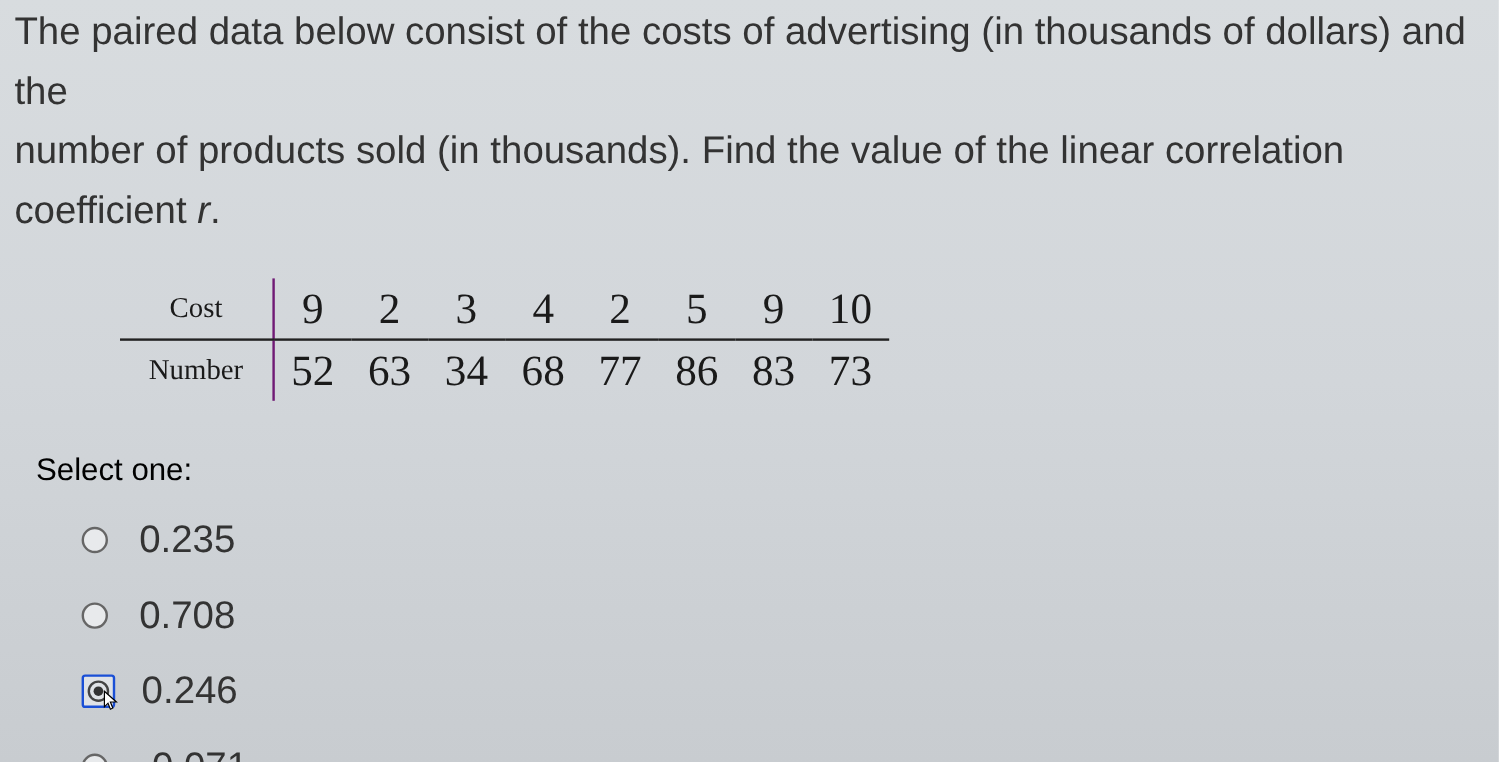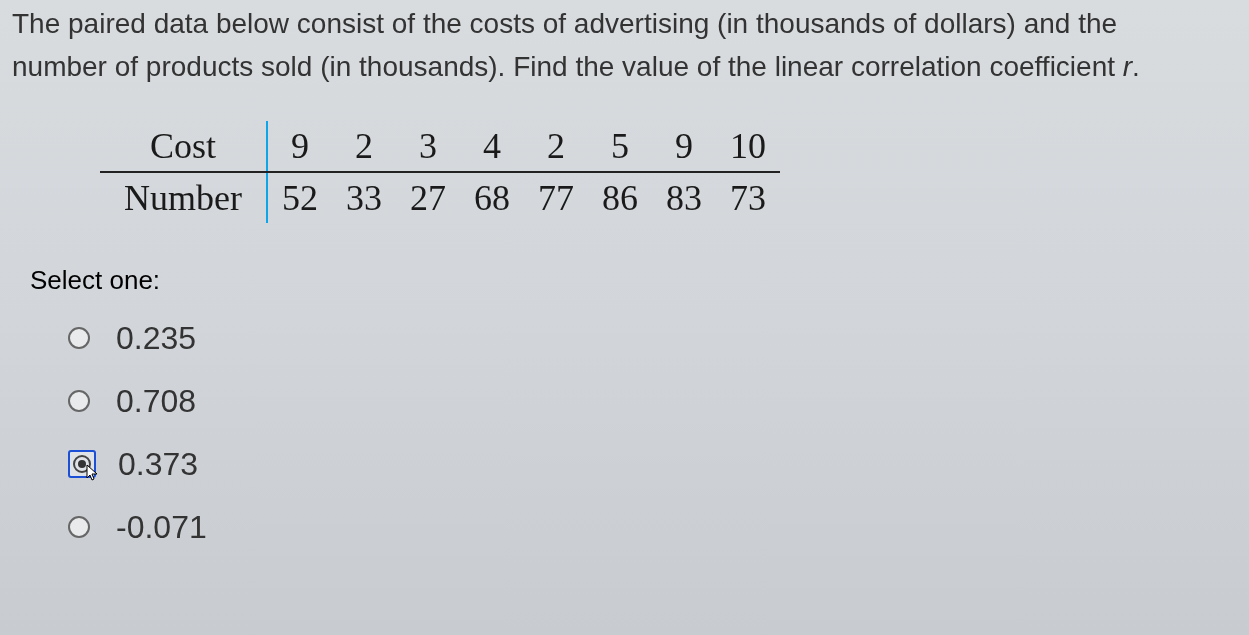--- a/index.html
+++ b/index.html
@@ -10,21 +10,21 @@
     body {
       width: 1249px;
       height: 635px;
       background: linear-gradient(to bottom, #d8dcdf 0%, #d2d6da 50%, #c8ccd0 100%);
       font-family: Arial, Helvetica, sans-serif;
       color: #2a2a2a;
       padding: 0;
       overflow: hidden;
     }
     .question-text {
-      font-size: 28px;
+      font-size: 32px;
       line-height: 1.55;
       padding: 2px 18px 0 12px;
       color: #333;
     }
     .italic-r {
       font-style: italic;
     }
     .data-table {
       margin: 32px 0 0 100px;
       font-family: 'Times New Roman', Times, serif;
@@ -34,22 +34,22 @@
     }
     .data-table td {
       padding: 4px 14px;
       text-align: center;
       vertical-align: middle;
     }
     .data-table .label-cell {
       text-align: center;
       padding-right: 24px;
       padding-left: 24px;
-      border-right: 2px solid #0ea5e9;
-      font-size: 36px;
+      border-right: 2px solid #701a75;
+      font-size: 24px;
     }
     .data-table .top-row td {
       border-bottom: 2px solid #222;
     }
     .select-prompt {
       margin: 42px 0 0 30px;
       font-size: 26px;
       color: #000000;
     }
     .options {
@@ -126,22 +126,22 @@
     <td>3</td>
     <td>4</td>
     <td>2</td>
     <td>5</td>
     <td>9</td>
     <td>10</td>
   </tr>
   <tr>
     <td class="label-cell">Number</td>
     <td>52</td>
-    <td>33</td>
-    <td>27</td>
+    <td>63</td>
+    <td>34</td>
     <td>68</td>
     <td>77</td>
     <td>86</td>
     <td>83</td>
     <td>73</td>
   </tr>
 </tbody>
   </table>
 
 <div class="select-prompt">Select one:</div>
@@ -159,19 +159,19 @@
     <span class="radio-selected-wrap">
       <span class="radio-selected-inner">
         <span class="radio-selected-dot"></span>
       </span>
       <span class="cursor-icon">
         <svg width="14" height="18" viewBox="0 0 14 18">
           <path d="M1 1 L1 14 L4 11 L6 16 L8 15 L6 10 L11 10 Z" fill="#fff" stroke="#000" stroke-width="1"></path>
         </svg>
       </span>
     </span>
-    <span>0.373</span>
+    <span>0.246</span>
   </div>
   <div class="option-row">
     <span class="radio"></span>
     <span>-0.071</span>
   </div>
 </div>
 
 </body></html>

